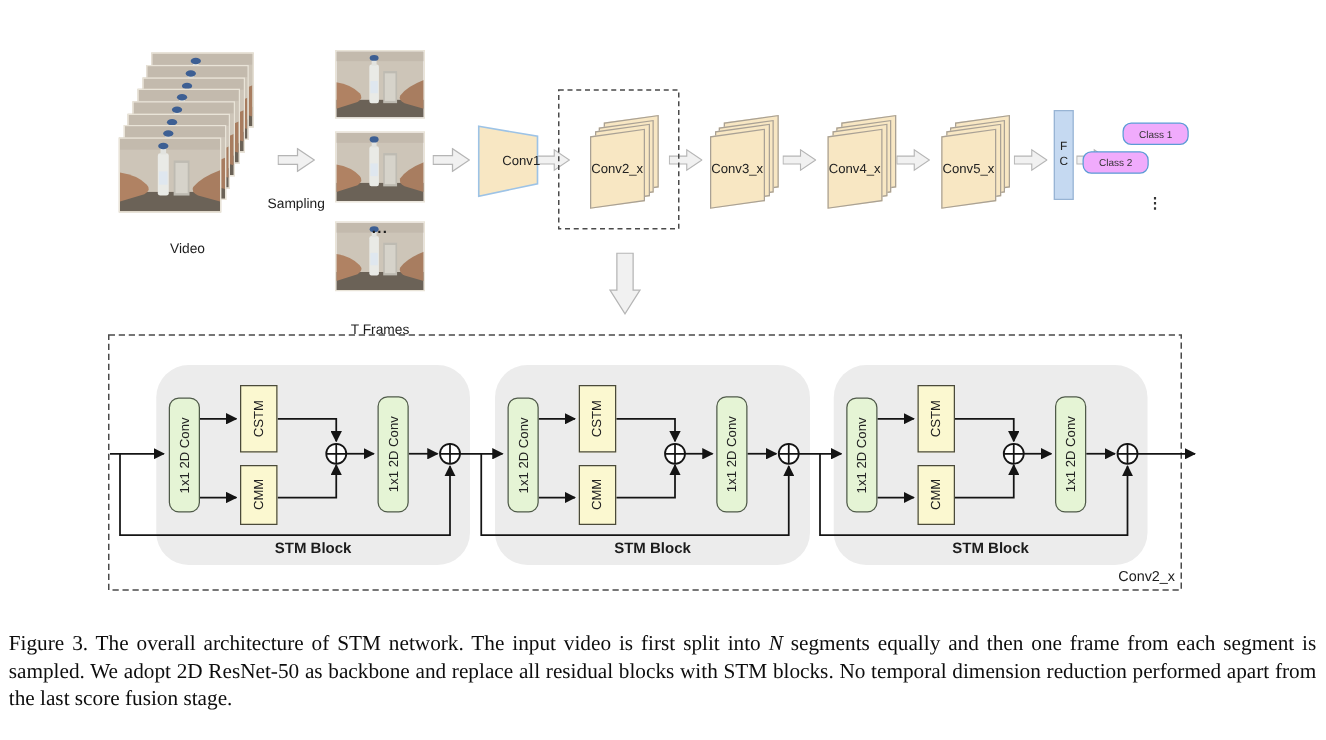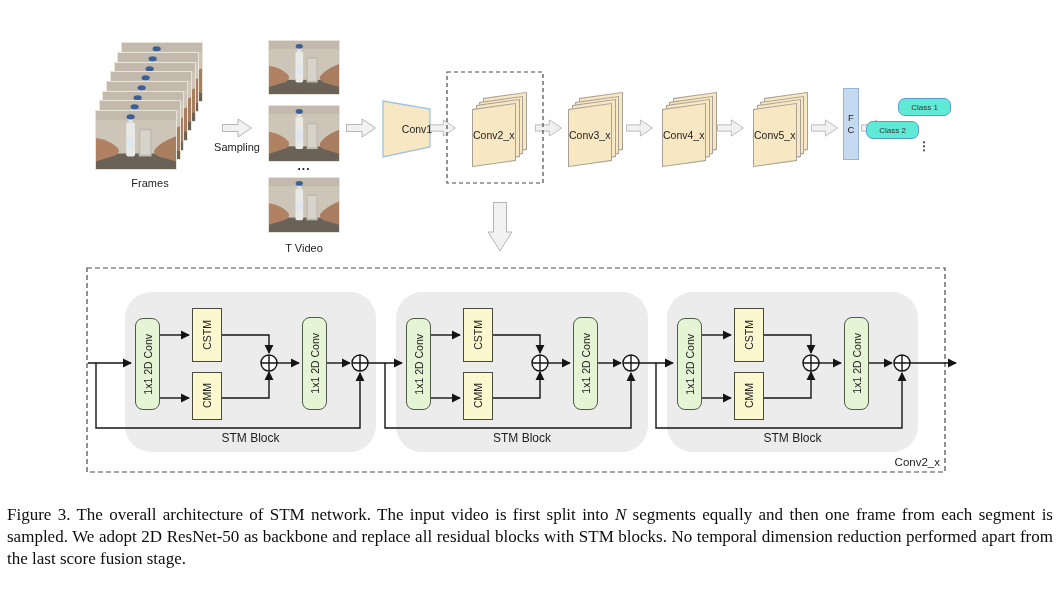--- a/index.html
+++ b/index.html
@@ -1,20 +1,20 @@
 <!DOCTYPE html>
 <html><head>
 <meta charset="utf-8">
 <style>
   html,body{margin:0;padding:0;background:#ffffff;}
   body{width:1061px;height:592px;position:relative;font-family:"Liberation Sans",sans-serif;overflow:hidden;}
   .fig{position:absolute;left:0;top:0;width:1061px;height:505px;}
   .layer{position:absolute;left:0;top:0;z-index:1;}
   .abs{position:absolute;z-index:2;}
-  .lbl{color:#1c1c1c;text-align:center;}
+  .lbl{color:#1c1c1c;text-align:center;margin-top:16px;}
   
   .vstack{position:absolute;left:95px;top:110px;width:82px;height:60px;z-index:2;}
   .vframe{position:absolute;width:82px;height:60px;border:1px solid #e9e4d8;box-sizing:border-box;background:#cdc5b8;}
   .vframe:nth-child(1){left:25.9px;top:-67.9px;}
   .vframe:nth-child(2){left:22.2px;top:-58.2px;}
   .vframe:nth-child(3){left:18.5px;top:-48.5px;}
   .vframe:nth-child(4){left:14.8px;top:-38.8px;}
   .vframe:nth-child(5){left:11.1px;top:-29.1px;}
   .vframe:nth-child(6){left:7.4px;top:-19.4px;}
   .vframe:nth-child(7){left:3.7px;top:-9.7px;}
@@ -23,27 +23,27 @@
   
   .stack{position:absolute;width:44px;height:58px;z-index:2;}
   .sheet{position:absolute;width:44px;height:58px;background:#f8e7c3;border:1px solid #a9a195;box-sizing:border-box;transform:skewY(-8deg);}
   .sheet:nth-child(1){left:11px;top:-11px;}
   .sheet:nth-child(2){left:7.3px;top:-7.3px;}
   .sheet:nth-child(3){left:3.7px;top:-3.7px;}
   .sheet:nth-child(4){left:0;top:0;display:flex;align-items:center;justify-content:center;}
   .sheet-label{transform:skewY(8deg);font-size:10.5px;color:#222;white-space:nowrap;}
   .conv1-label{left:383px;top:101px;width:68px;height:56px;display:flex;align-items:center;justify-content:center;font-size:10.5px;color:#222;}
   .fc{left:843px;top:88px;width:16px;height:72px;background:#c5d9f1;border:1px solid #98b4d4;box-sizing:border-box;display:flex;flex-direction:column;align-items:center;justify-content:center;font-size:9.5px;color:#222;line-height:1.25;}
-  .chip{width:53px;height:18px;border:1px solid #5b9bd5;border-radius:7px;box-sizing:border-box;background:#5eead4;display:flex;align-items:center;justify-content:center;font-size:8px;color:#333;}
+  .chip{width:53px;height:18px;border:1px solid #5b9bd5;border-radius:7px;box-sizing:border-box;background:#f0abfc;display:flex;align-items:center;justify-content:center;font-size:8px;color:#333;}
   .vdots{left:916px;top:139px;width:16px;font-size:12px;font-weight:bold;color:#333;letter-spacing:0;text-align:center;}
   
   .green{background:#e5f4d5;border:1px solid #4f5a49;border-radius:8px;box-sizing:border-box;display:flex;align-items:center;justify-content:center;}
   .yellow{background:#fbf8d0;border:1px solid #4a4a3a;box-sizing:border-box;display:flex;align-items:center;justify-content:center;}
   .vtext{writing-mode:vertical-rl;transform:rotate(180deg);font-size:10.5px;color:#222;white-space:nowrap;}
-  .stm-label{font-size:12px;color:#1c1c1c;text-align:center;}
+  .stm-label{font-size:12px;color:#1c1c1c;text-align:center;font-weight:bold;}
   .convx-label{font-size:11.5px;color:#1c1c1c;text-align:right;}
   .caption{position:absolute;left:7px;top:504px;width:1046px;font-family:"Liberation Serif",serif;font-size:17px;line-height:1.3;color:#0d0d0d;text-align:justify;z-index:2;}
   .mathit{font-style:italic;}
   .small-lbl{font-size:11px;}
   .dots-h{font-weight:bold;font-size:12px;letter-spacing:1px;}
 </style>
 </head>
 <body>
 
 <div class="fig">
@@ -158,35 +158,35 @@
     <svg class="vframe" viewBox="0 0 82 60" preserveAspectRatio="none">
         <use href="#photo"></use>
       </svg>
     <svg class="vframe" viewBox="0 0 82 60" preserveAspectRatio="none">
         <use href="#photo"></use>
       </svg>
     <svg class="vframe" viewBox="0 0 82 60" preserveAspectRatio="none">
         <use href="#photo"></use>
       </svg>
   </div>
-  <div class="abs lbl small-lbl" style="left:118px;top:177px;width:64px;">Frames</div>
+  <div class="abs lbl small-lbl" style="left:118px;top:177px;width:64px;">Video</div>
 
   <div class="abs lbl small-lbl" style="left:207px;top:141px;width:60px;">Sampling</div>
 
   <svg class="sframe" style="left:268px;top:40px;width:72px;height:55px;" viewBox="0 0 82 60" preserveAspectRatio="none">
       <use href="#photo"></use>
     </svg>
   <svg class="sframe" style="left:268px;top:105px;width:72px;height:57px;" viewBox="0 0 82 60" preserveAspectRatio="none">
       <use href="#photo"></use>
     </svg>
   <div class="abs lbl dots-h" style="left:290px;top:159px;width:28px;z-index:3;">...</div>
   <svg class="sframe" style="left:268px;top:177px;width:72px;height:56px;" viewBox="0 0 82 60" preserveAspectRatio="none">
       <use href="#photo"></use>
     </svg>
-  <div class="abs lbl small-lbl" style="left:272px;top:242px;width:64px;">T Video</div>
+  <div class="abs lbl small-lbl" style="left:272px;top:242px;width:64px;">T Frames</div>
 
   <div class="abs conv1-label">Conv1</div>
 
   <div class="stack" style="left:472px;top:106px;">
     <div class="sheet"></div>
     <div class="sheet"></div>
     <div class="sheet"></div>
     <div class="sheet">
         <span class="sheet-label">Conv2_x</span>
       </div>

